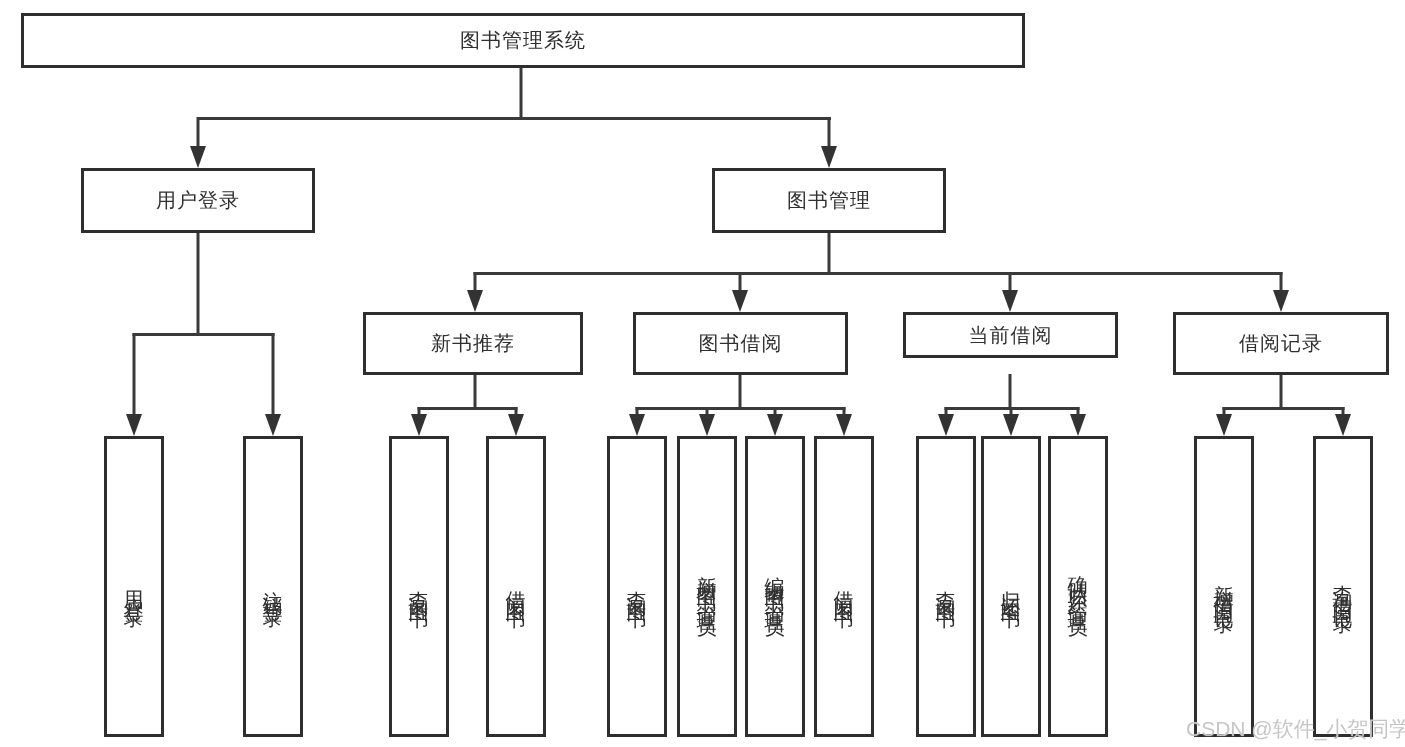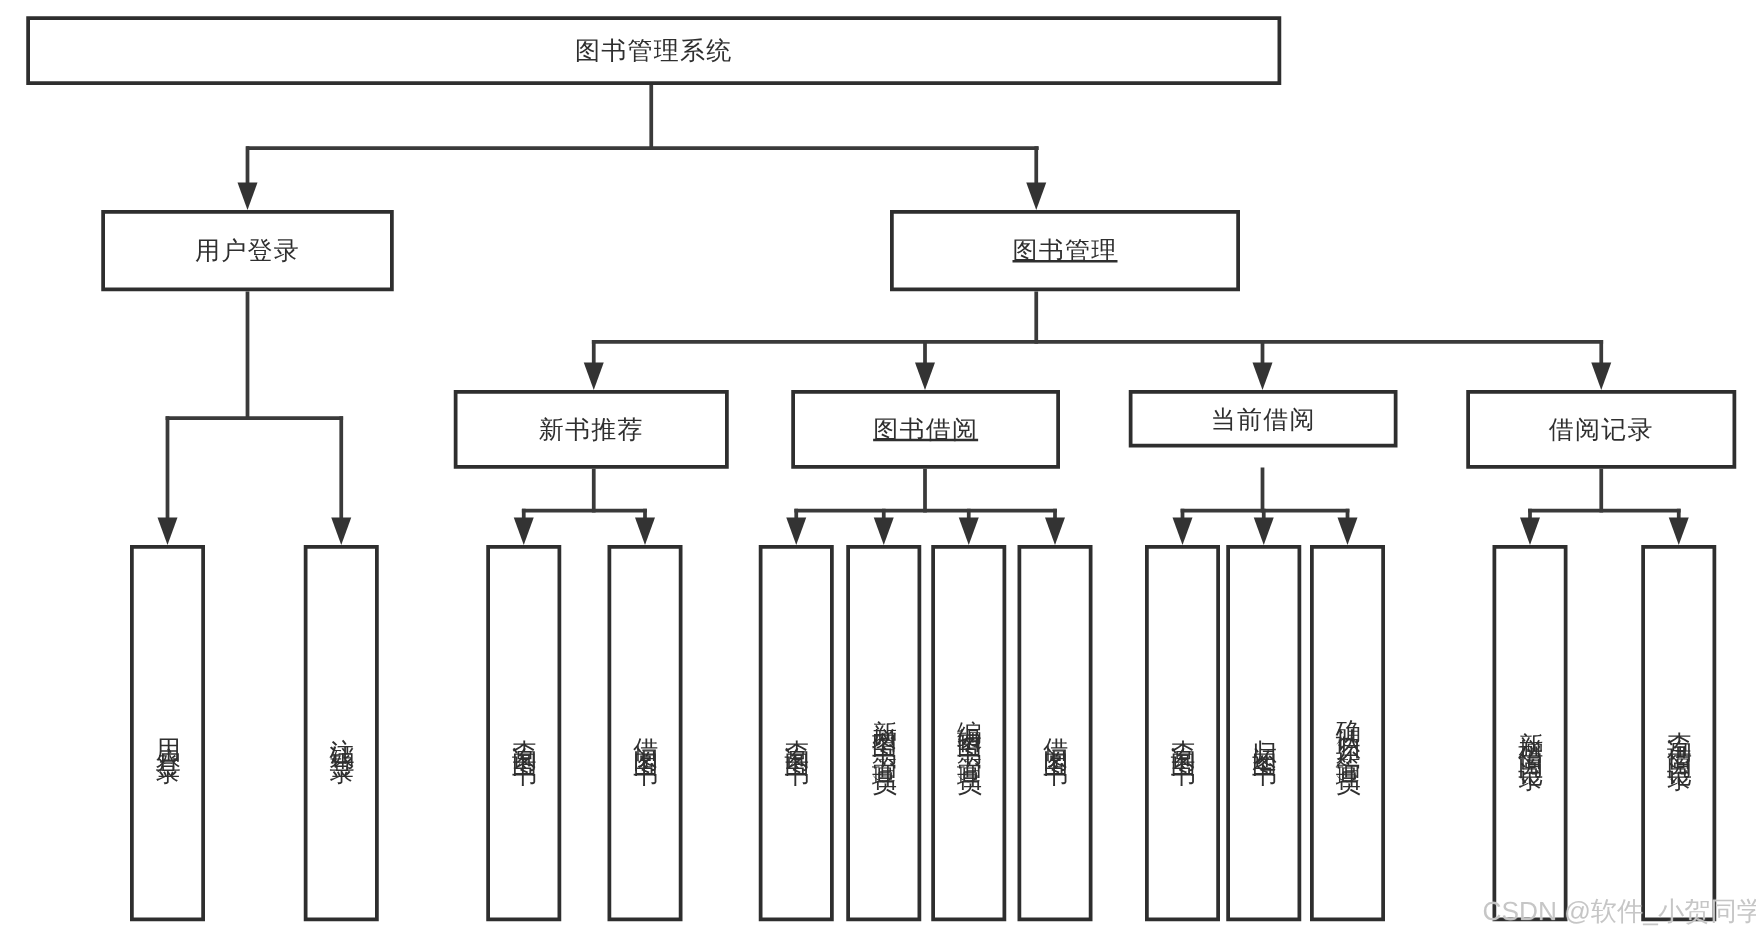--- a/index.html
+++ b/index.html
@@ -118,28 +118,28 @@
     <polygon points="1335,414 1351,414 1343,436"></polygon>
   </svg>
 
   <div class="node node-h" style="left:21px;top:13px;width:1004px;height:55px;">
     <span>图书管理系统</span>
   </div>
 
   <div class="node node-h" style="left:81px;top:168px;width:234px;height:65px;">
     <span>用户登录</span>
   </div>
-  <div class="node node-h" style="left:712px;top:168px;width:280px;height:65px;text-decoration:underline;">
+  <div class="node node-h" style="left:712px;top:168px;width:234px;height:65px;">
     <span>图书管理</span>
   </div>
 
   <div class="node node-h" style="left:363px;top:312px;width:220px;height:63px;">
     <span>新书推荐</span>
   </div>
-  <div class="node node-h" style="left:633px;top:312px;width:215px;height:63px;text-decoration:underline;">
+  <div class="node node-h" style="left:633px;top:312px;width:215px;height:63px;">
     <span>图书借阅</span>
   </div>
   <div class="node node-h" style="left:903px;top:312px;width:215px;height:46px;">
     <span>当前借阅</span>
   </div>
   <div class="node node-h" style="left:1173px;top:312px;width:216px;height:63px;">
     <span>借阅记录</span>
   </div>
 
   <div class="node leaf" style="left:104px;">

